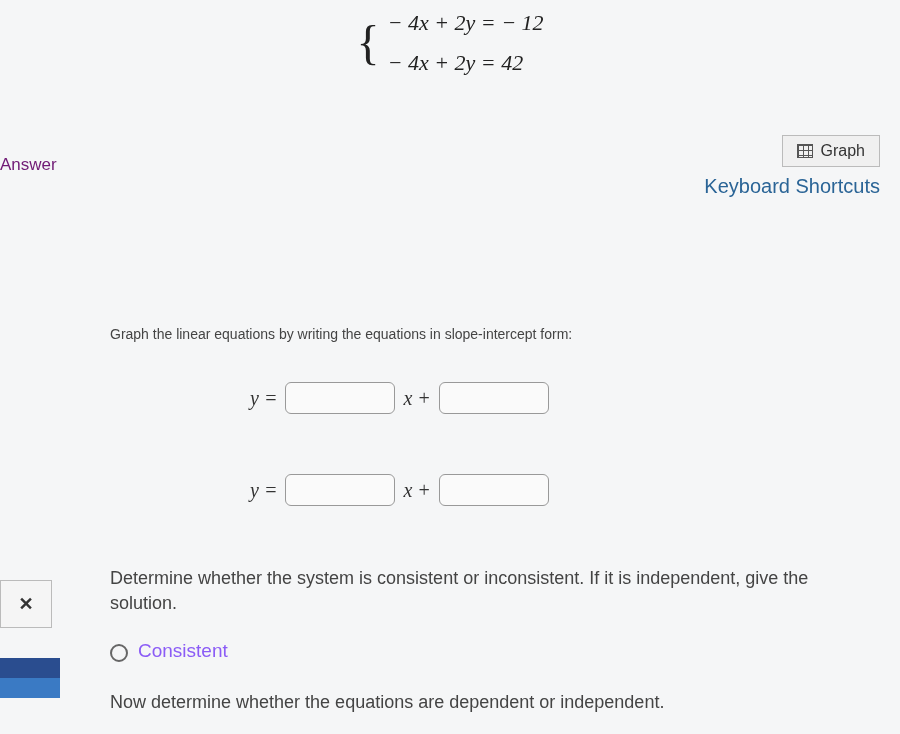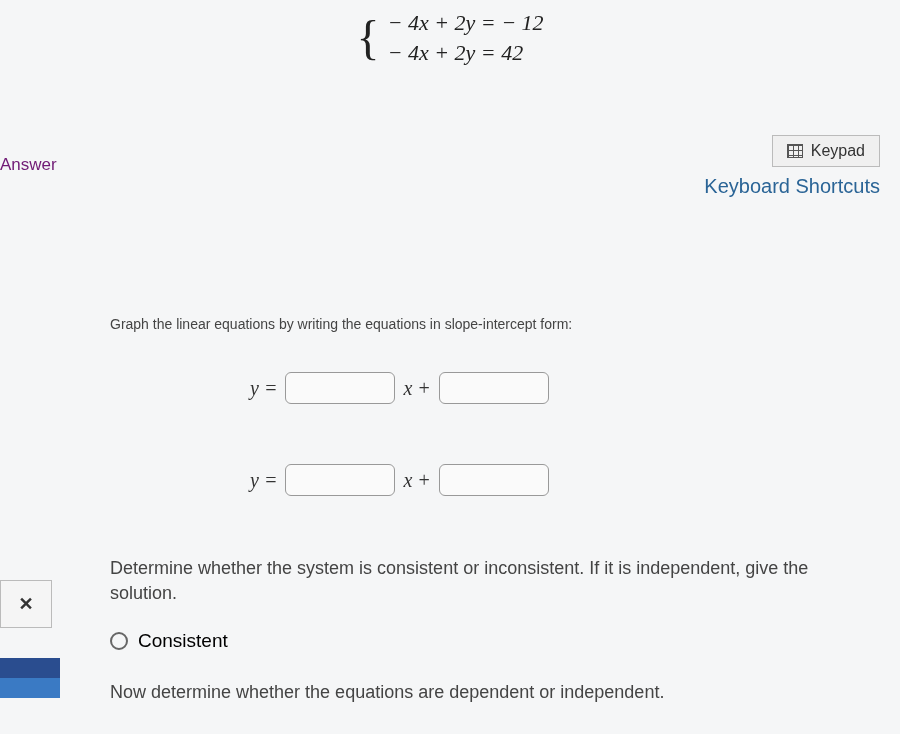--- a/index.html
+++ b/index.html
@@ -34,21 +34,21 @@
   }
   .brace {
     font-size: 48px;
     font-style: normal;
     line-height: 1;
   }
   .eq-lines {
     display: flex;
     flex-direction: column;
     align-items: flex-start;
-    gap: 4px;
+    gap: 14px;
   }
   .answer-label {
     position: absolute;
     left: 0;
     top: 155px;
     font-size: 17px;
     color: #701a75;
   }
   .controls {
     position: absolute;
@@ -114,24 +114,24 @@
     font-size: 18px;
     color: #444;
     margin-bottom: 24px;
     line-height: 1.4;
   }
   .radio-group {
     margin-left: 0;
   }
   .radio-item {
     display: flex;
-    align-items: center;
+    align-items: flex-end;
     gap: 10px;
     font-size: 19px;
-    color: #000000;
+    color: #8b5cf6;
     margin-bottom: 22px;
     cursor: pointer;
   }
   .radio-circle {
     width: 18px;
     height: 18px;
     border: 2px solid #666;
     border-radius: 50%;
     display: inline-block;
   }
@@ -182,21 +182,21 @@
         <div>− 4x + 2y = 42</div>
       </div>
     </div>
   </div>
 
   <div class="answer-label">Answer</div>
 
   <div class="controls">
     <div class="keypad-btn">
       <span class="keypad-icon"></span>
-      <span>Keypad</span>
+      <span>Graph</span>
     </div>
     <div class="kb-shortcuts">Keyboard Shortcuts</div>
   </div>
 
   <div class="content">
     <div class="instr">Graph the linear equations by writing the equations in slope-intercept form:</div>
 
     <div class="eq-row">
       <span>y =</span>
       <input class="eq-input" style="">

